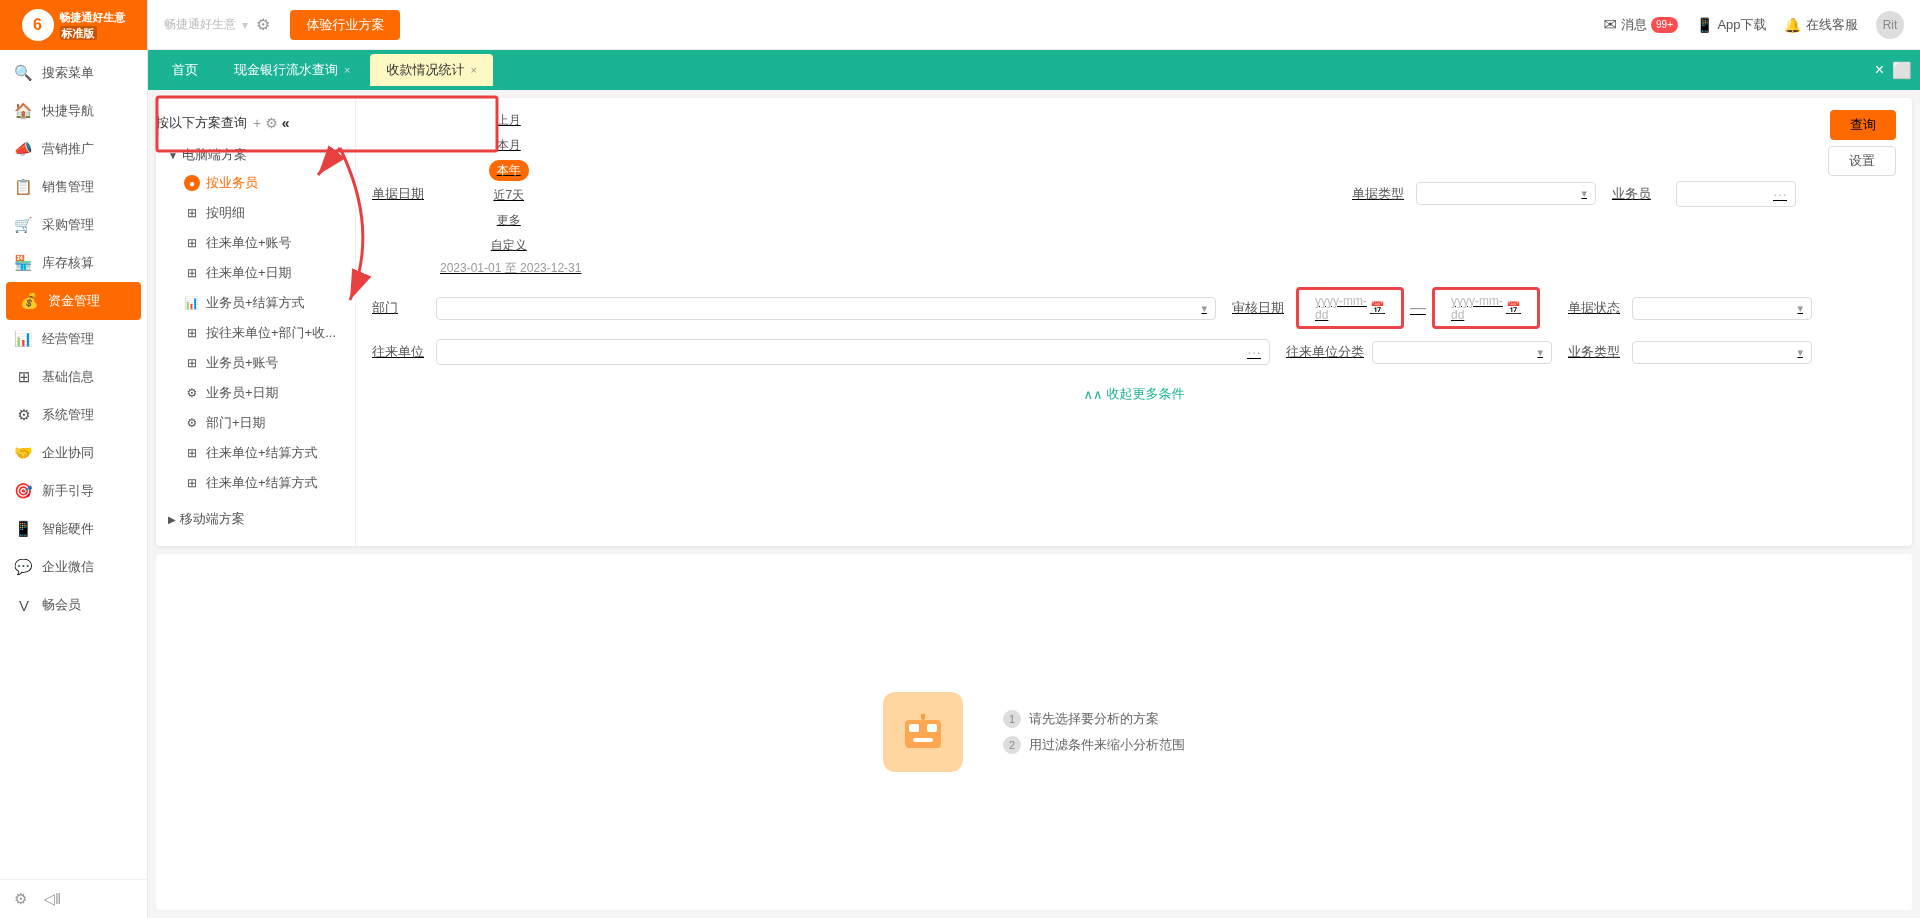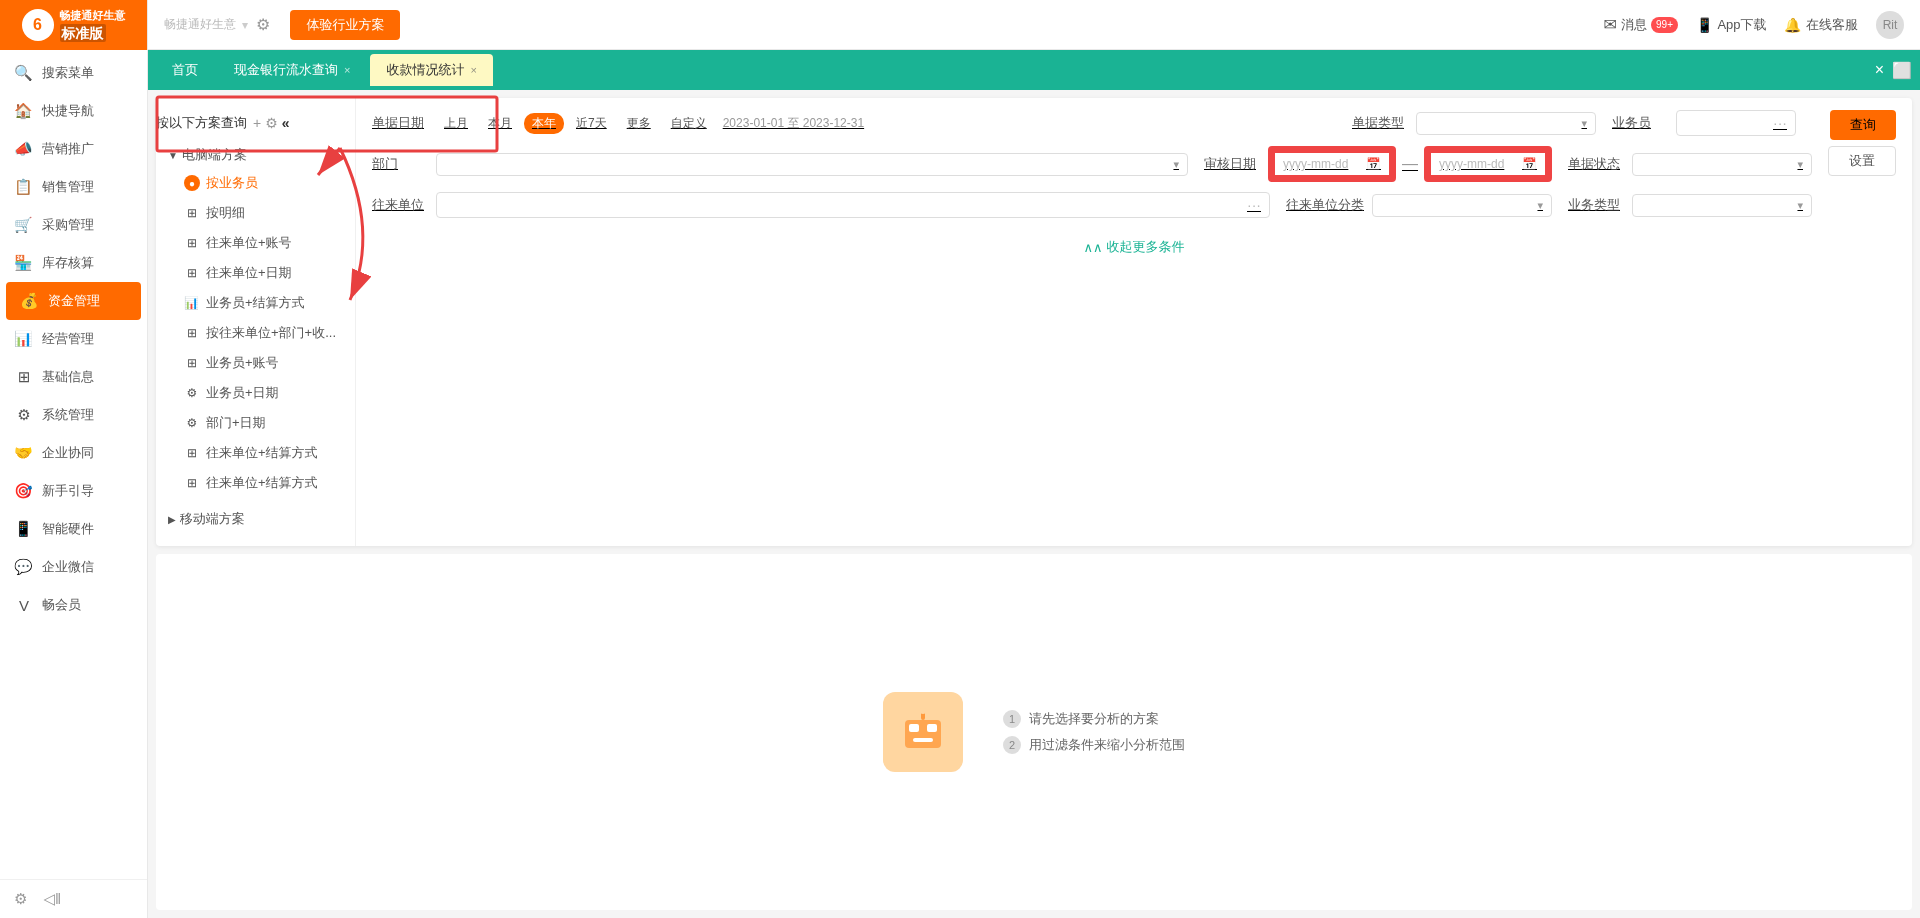--- a/index.html
+++ b/index.html
@@ -31,21 +31,21 @@
       background: #fff;
       border-radius: 50%;
       display: flex; align-items: center; justify-content: center;
       margin-right: 6px;
       color: #ff6a00;
       font-size: 16px;
       font-weight: bold;
     }
     .sidebar-logo-text { font-size: 11px; line-height: 1.3; }
     .sidebar-edition {
-      font-size: 14px;
+      font-size: 11px;
       color: #fff;
       background: rgba(0,0,0,0.2);
       border-radius: 2px;
       padding: 0 2px;
       margin-top: 2px;
       display: inline-block;
     }
     .sidebar-nav { flex: 1; overflow-y: auto; padding: 4px 0; }
     .sidebar-item {
       display: flex;
@@ -291,20 +291,21 @@
       flex: 1;
       display: flex;
       align-items: center;
       gap: 4px;
     }
     .date-tabs {
       display: flex;
       align-items: center;
       gap: 4px;
       flex-wrap: wrap;
+      flex-direction: column;
     }
     .date-tab {
       padding: 2px 8px;
       font-size: 12px;
       color: #555;
       cursor: pointer;
       border-radius: 2px;
     }
     .date-tab.active {
       background: #ff6a00;
@@ -330,26 +331,26 @@
       background: #fff;
     }
     .select-control-text { flex: 1; color: #bbb; }
     .select-arrow { color: #999; font-size: 11px; }
     .date-input-group {
       display: flex;
       align-items: center;
       gap: 6px;
     }
     .date-input {
-      border: 7px solid #ef4444;
+      border: 3px solid #ef4444;
       border-radius: 4px;
-      padding: 4px 8px;
+      padding: 4px 16px;
       font-size: 12px;
       color: #bbb;
-      width: 128px;
+      width: 108px;
       background: #fff;
       display: flex;
       align-items: center;
       justify-content: space-between;
     }
     .date-sep { color: #999; }
     .query-actions {
       display: flex;
       flex-direction: column;
       gap: 6px;

